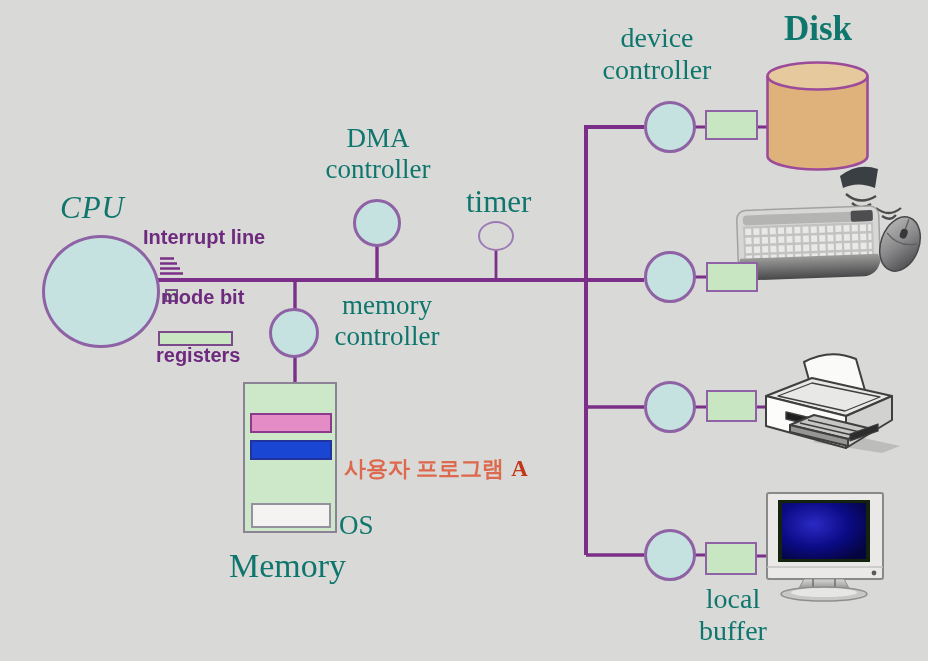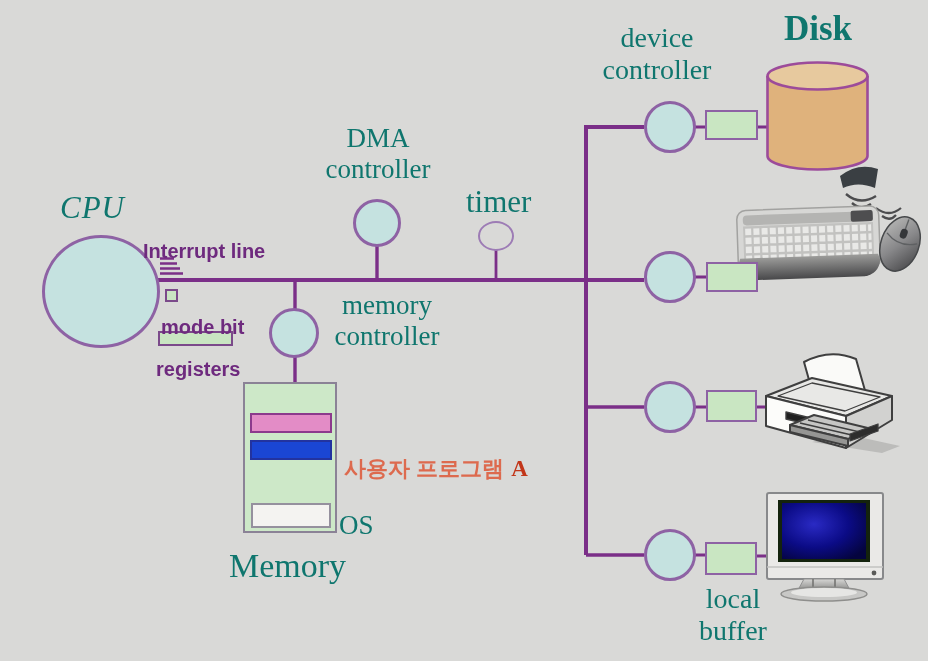--- a/index.html
+++ b/index.html
@@ -10,21 +10,21 @@
   .circle{position:absolute;border-radius:50%;background:#c5e2e0;border:3px solid #8e62a4;
           box-sizing:border-box;z-index:2;}
   .timer-circle{background:transparent;border:2px solid #9d7cb5;}
   .buffer{position:absolute;background:#c9e6c2;border:2px solid #8e62a4;box-sizing:border-box;z-index:3;}
   .greenrect{position:absolute;background:#c9e5c2;border:2px solid #7b4a8a;box-sizing:border-box;z-index:2;}
   .membox{position:absolute;left:243px;top:382px;width:94px;height:151px;background:#cde8c8;
           border:2px solid #8b8296;box-sizing:border-box;z-index:2;}
   .membar{position:absolute;box-sizing:border-box;}
   .lbl{position:absolute;z-index:4;white-space:pre-line;}
   .red{color:#0f766e;font-family:"Liberation Serif",serif;text-align:center;line-height:1.13;}
-  .purple{color:#6e2a7e;font-family:"Liberation Sans",sans-serif;font-weight:700;margin-top:14px;}
+  .purple{color:#6e2a7e;font-family:"Liberation Sans",sans-serif;font-weight:700;}
   .korean{color:#dd6a4e;font-family:"Liberation Sans",sans-serif;font-weight:600;font-size:22px;}
   .korean .letter{color:#c23619;font-family:"Liberation Serif",serif;font-weight:700;
                   font-size:23px;margin-left:7px;}
 </style>
 </head>
 <body>
 
 <div class="stage">
 
   <svg class="layer" width="928" height="661" viewBox="0 0 928 661">
@@ -143,21 +143,21 @@
       <circle cx="118" cy="87" r="2.4" fill="#5a5a58"></circle>
       <path d="M48,93 H88 L94,104 H42 Z" fill="url(#neckG)" stroke="#909090" stroke-width="1"></path>
       <path d="M57,93 V103 M79,93 V103" stroke="#70706e" stroke-width="1.5"></path>
       <ellipse cx="68" cy="108" rx="43" ry="7" fill="#c8c8c6" stroke="#8e8e8c" stroke-width="1.5"></ellipse>
       <ellipse cx="68" cy="106.5" rx="33" ry="4.5" fill="#e6e6e4"></ellipse>
     </g>
   </svg>
 
   <div class="lbl red" style="left:60px;top:190px;font-size:31px;letter-spacing:1px;font-style:italic;">CPU</div>
   <div class="lbl purple" style="left:143px;top:226px;font-size:20px;">Interrupt line</div>
-  <div class="lbl purple" style="left:161px;top:302px;font-size:20px;">mode bit</div>
+  <div class="lbl purple" style="left:161px;top:286px;font-size:20px;">mode bit</div>
   <div class="lbl purple" style="left:156px;top:344px;font-size:20px;">registers</div>
 
   <div class="lbl red" style="left:298px;top:123px;width:160px;font-size:27px;">DMA
 controller</div>
   <div class="lbl red" style="left:466px;top:184px;font-size:31px;">timer</div>
   <div class="lbl red" style="left:304px;top:290px;width:166px;font-size:27px;">memory
 controller</div>
 
   <div class="lbl red" style="left:229px;top:547px;font-size:34px;">Memory</div>
   <div class="lbl red" style="left:339px;top:478px;font-size:27px;margin-top:32px;">OS</div>

